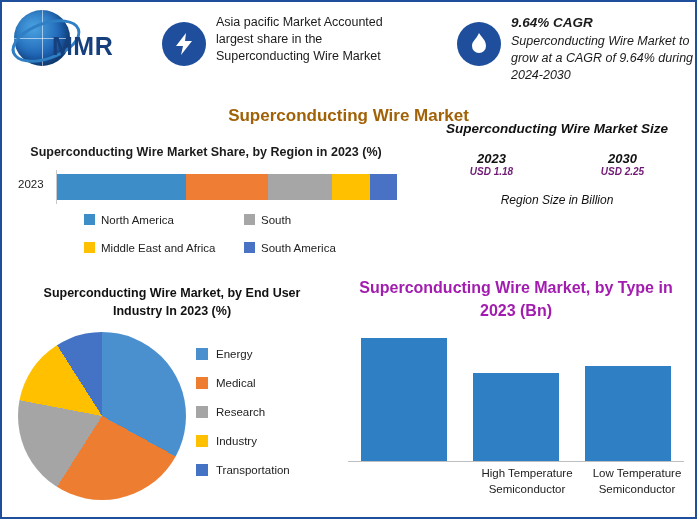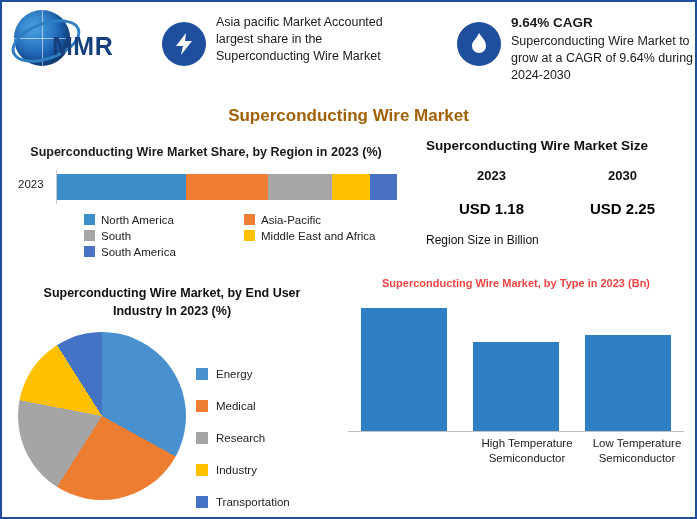--- a/index.html
+++ b/index.html
@@ -101,21 +101,21 @@
     text-align: left;
     width: 200px;
   }
   .hl-text .big {
     font-weight: bold;
     font-size: 13.5px;
     display: block;
     margin-bottom: 1px;
   }
   #hl1 { left: 160px; }
-  #hl2 { left: 455px; }
+  #hl2 { left: 455px; font-style: italic; }
   #hl2 .hl-text { width: 185px; }
 
   
   .main-title {
     position: absolute;
     left: 0; top: 104px;
     width: 693px;
     text-align: center;
     font-size: 17px;
     font-weight: bold;
@@ -162,59 +162,60 @@
     display: flex;
   }
   .region-seg { height: 100%; }
 
   .region-legend {
     margin-top: 10px;
     margin-left: 72px;
     width: 320px;
     display: grid;
     grid-template-columns: 160px 160px;
-    row-gap: 4px;
+    row-gap: 16px;
     font-size: 11.5px;
     color: #222;
   }
   .lg-item { display: flex; align-items: center; }
   .lg-swatch {
     width: 11px; height: 11px;
     margin-right: 6px;
     flex: 0 0 auto;
   }
 
   
   .size-block {
     position: absolute;
-    left: 424px; top: 135px;
+    left: 424px; top: 118px;
     width: 262px;
-    text-align: left;
+    text-align: center;
+    font-style: italic;
   }
   .size-title {
     font-size: 13.5px;
     font-weight: bold;
     color: #111;
     line-height: 1.4;
   }
   .size-years {
     margin-top: 12px;
     display: flex;
     justify-content: space-around;
     font-size: 13px;
     font-weight: bold;
     color: #111;
   }
   .size-vals {
-    margin-top: 17px;
+    margin-top: 0;
     display: flex;
     justify-content: space-around;
-    font-size: 15px;
-    font-weight: bold;
-    color: #000000;
+    font-size: 10px;
+    font-weight: bold;
+    color: #701a75;
   }
   .size-foot {
     margin-top: 16px;
     font-size: 12px;
     color: #111;
   }
 
   
   .pie-block {
     position: absolute;
@@ -240,34 +241,34 @@
     left: 8px; top: 2px;
     width: 168px; height: 168px;
     border-radius: 50%;
   }
   .pie-legend {
     position: absolute;
     left: 186px; top: 18px;
     font-size: 11.5px;
     color: #222;
   }
-  .pie-legend .lg-item { margin-bottom: 17px; margin-top: 20px; }
+  .pie-legend .lg-item { margin-bottom: 17px; }
   .pie-legend .lg-swatch { width: 12px; height: 12px; margin-right: 8px; }
 
   
   .type-block {
     position: absolute;
     left: 338px; top: 274px;
     width: 352px;
   }
   .type-title {
     text-align: center;
-    font-size: 11px;
-    font-weight: bold;
-    color: #ef4444;
+    font-size: 16px;
+    font-weight: bold;
+    color: #a21caf;
     line-height: 1.45;
   }
   .type-chart {
     position: relative;
     margin-top: 10px;
     height: 130px;
   }
   .type-axis {
     position: absolute;
     left: 8px; right: 8px;
@@ -345,24 +346,20 @@
         <div class="region-seg" id="rseg1" style="flex: 0 0 24%; background: rgb(239, 125, 51);"></div>
         <div class="region-seg" id="rseg2" style="flex: 0 0 19%; background: rgb(166, 166, 166);"></div>
         <div class="region-seg" id="rseg3" style="flex: 0 0 11%; background: rgb(255, 192, 0);"></div>
         <div class="region-seg" id="rseg4" style="flex: 0 0 8%; background: rgb(74, 114, 196);"></div>
       </div>
     </div>
     <div class="region-legend">
       <div class="lg-item">
         <span class="lg-swatch" id="rsw0" style="background: rgb(60, 141, 200);"></span>
         <span>North America</span>
-      </div>
-      <div class="lg-item">
-        <span class="lg-swatch" id="rsw1" style="background: rgb(239, 125, 51);"></span>
-        <span>Asia-Pacific</span>
       </div>
       <div class="lg-item">
         <span class="lg-swatch" id="rsw2" style="background: rgb(166, 166, 166);"></span>
         <span>South</span>
       </div>
       <div class="lg-item">
         <span class="lg-swatch" id="rsw3" style="background: rgb(255, 192, 0);"></span>
         <span>Middle East and Africa</span>
       </div>
       <div class="lg-item">

